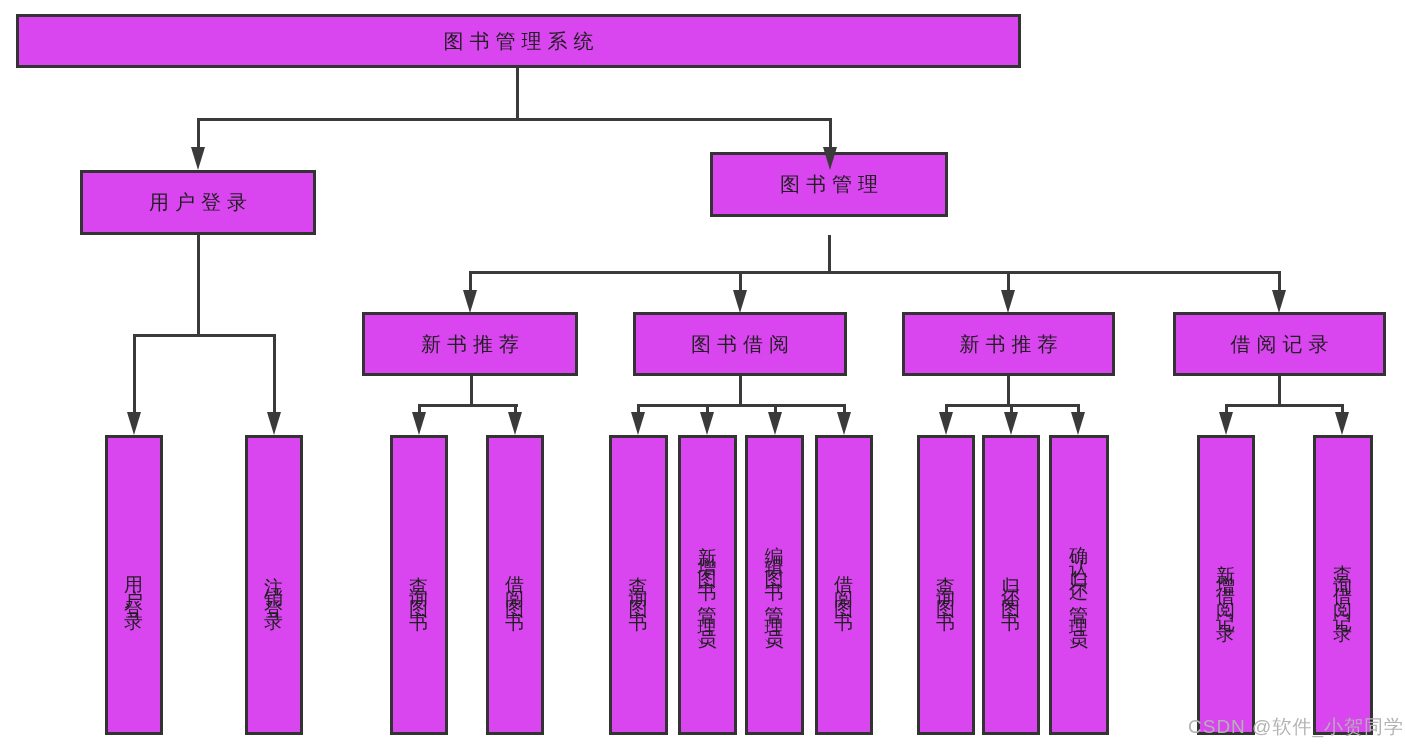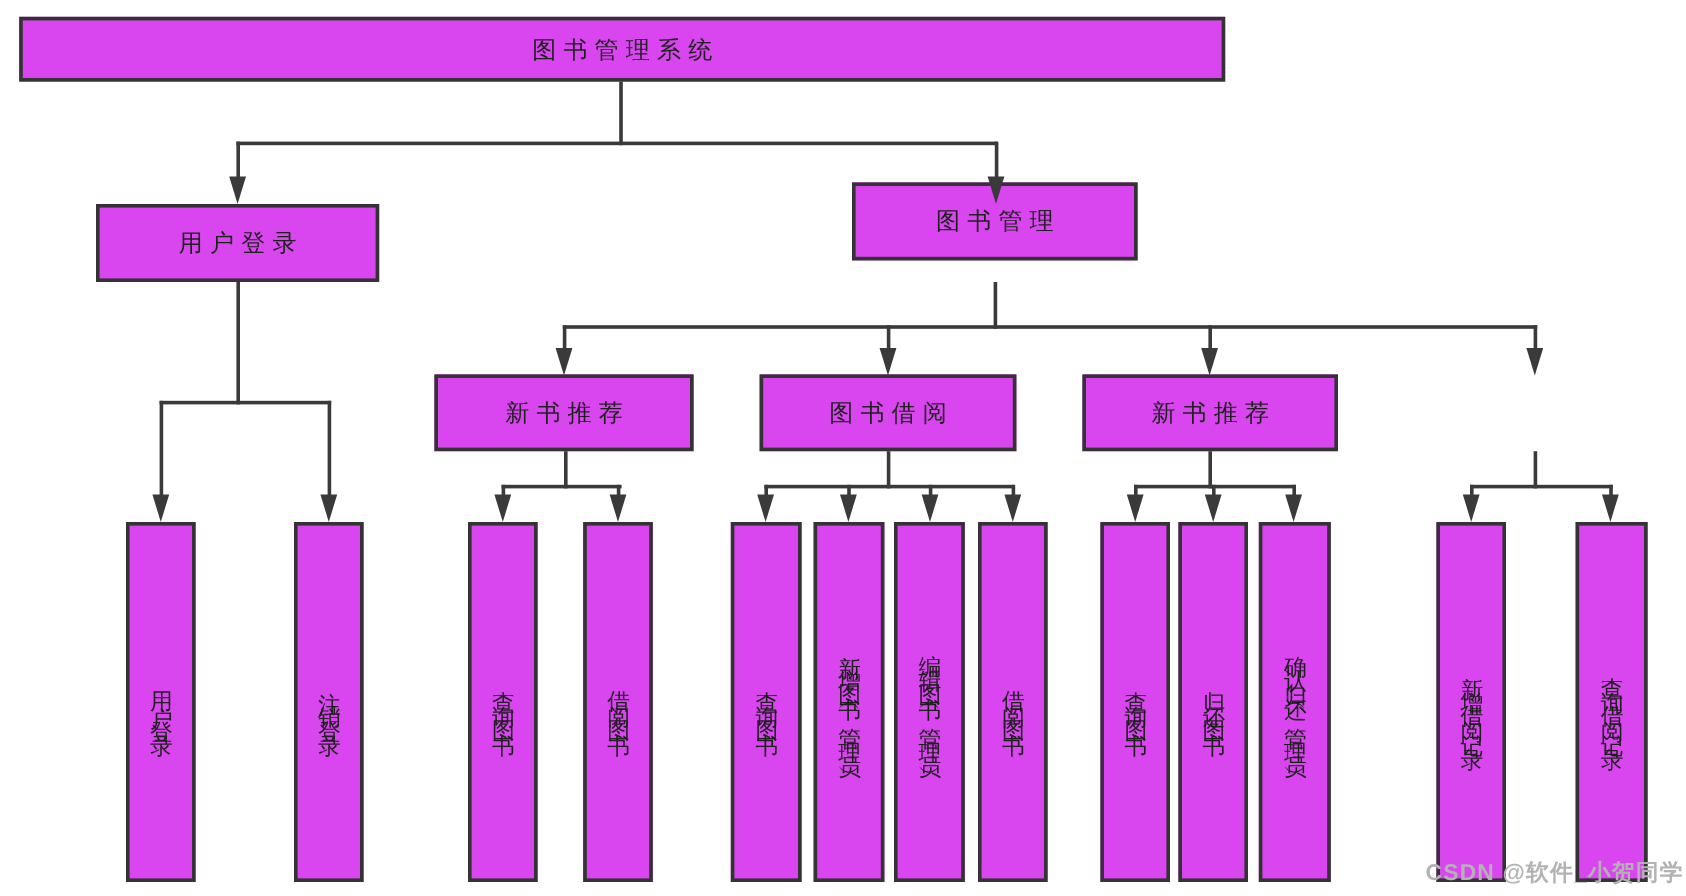--- a/index.html
+++ b/index.html
@@ -18,40 +18,41 @@
   .hline, .vline { position:absolute; background:#3a3a3a; }
   .hline { height:3px; }
   .vline { width:3px; }
   .arrowhead {
     position:absolute; width:0; height:0;
     border-left:7px solid transparent; border-right:7px solid transparent;
     border-top:23px solid #3a3a3a;
   }
   .watermark {
     position:absolute; left:1188px; top:714px;
-    font-size:19px; color:#b3b3b3; letter-spacing:1px; white-space:nowrap;font-weight:bold;
+    font-size:19px; color:#b3b3b3; letter-spacing:1px; white-space:nowrap;
   }
 </style>
 </head>
 <body>
 
 <div class="canvas">
 
   <div class="box hbox" style="left:16px; top:14px; width:1005px; height:54px">图书管理系统</div>
 
   <div class="box hbox" style="left:80px; top:170px; width:236px; height:65px">用户登录</div>
 
   <div class="box hbox" style="left:710px; top:152px; width:238px; height:65px">图书管理</div>
 
   <div class="box hbox" style="left:633px; top:312px; width:214px; height:64px">图书借阅</div>
 
   <div class="box hbox" style="left:362px; top:312px; width:216px; height:64px">新书推荐</div>
 
   <div class="box hbox" style="left:902px; top:312px; width:213px; height:64px">新书推荐</div>
 
+  <div class="box hbox" style="left:1173px; top:312px; width:213px; height:64px">借阅记录</div>
 
   <div class="box vbox" style="left:105px; top:435px; width:58px; height:300px">用户登录</div>
 
   <div class="box vbox" style="left:245px; top:435px; width:58px; height:300px">注销登录</div>
 
   <div class="box vbox" style="left:390px; top:435px; width:58px; height:300px">查询图书</div>
 
   <div class="box vbox" style="left:486px; top:435px; width:58px; height:300px">借阅图书</div>
 
   <div class="box vbox" style="left:609px; top:435px; width:59px; height:300px">查询图书</div>

